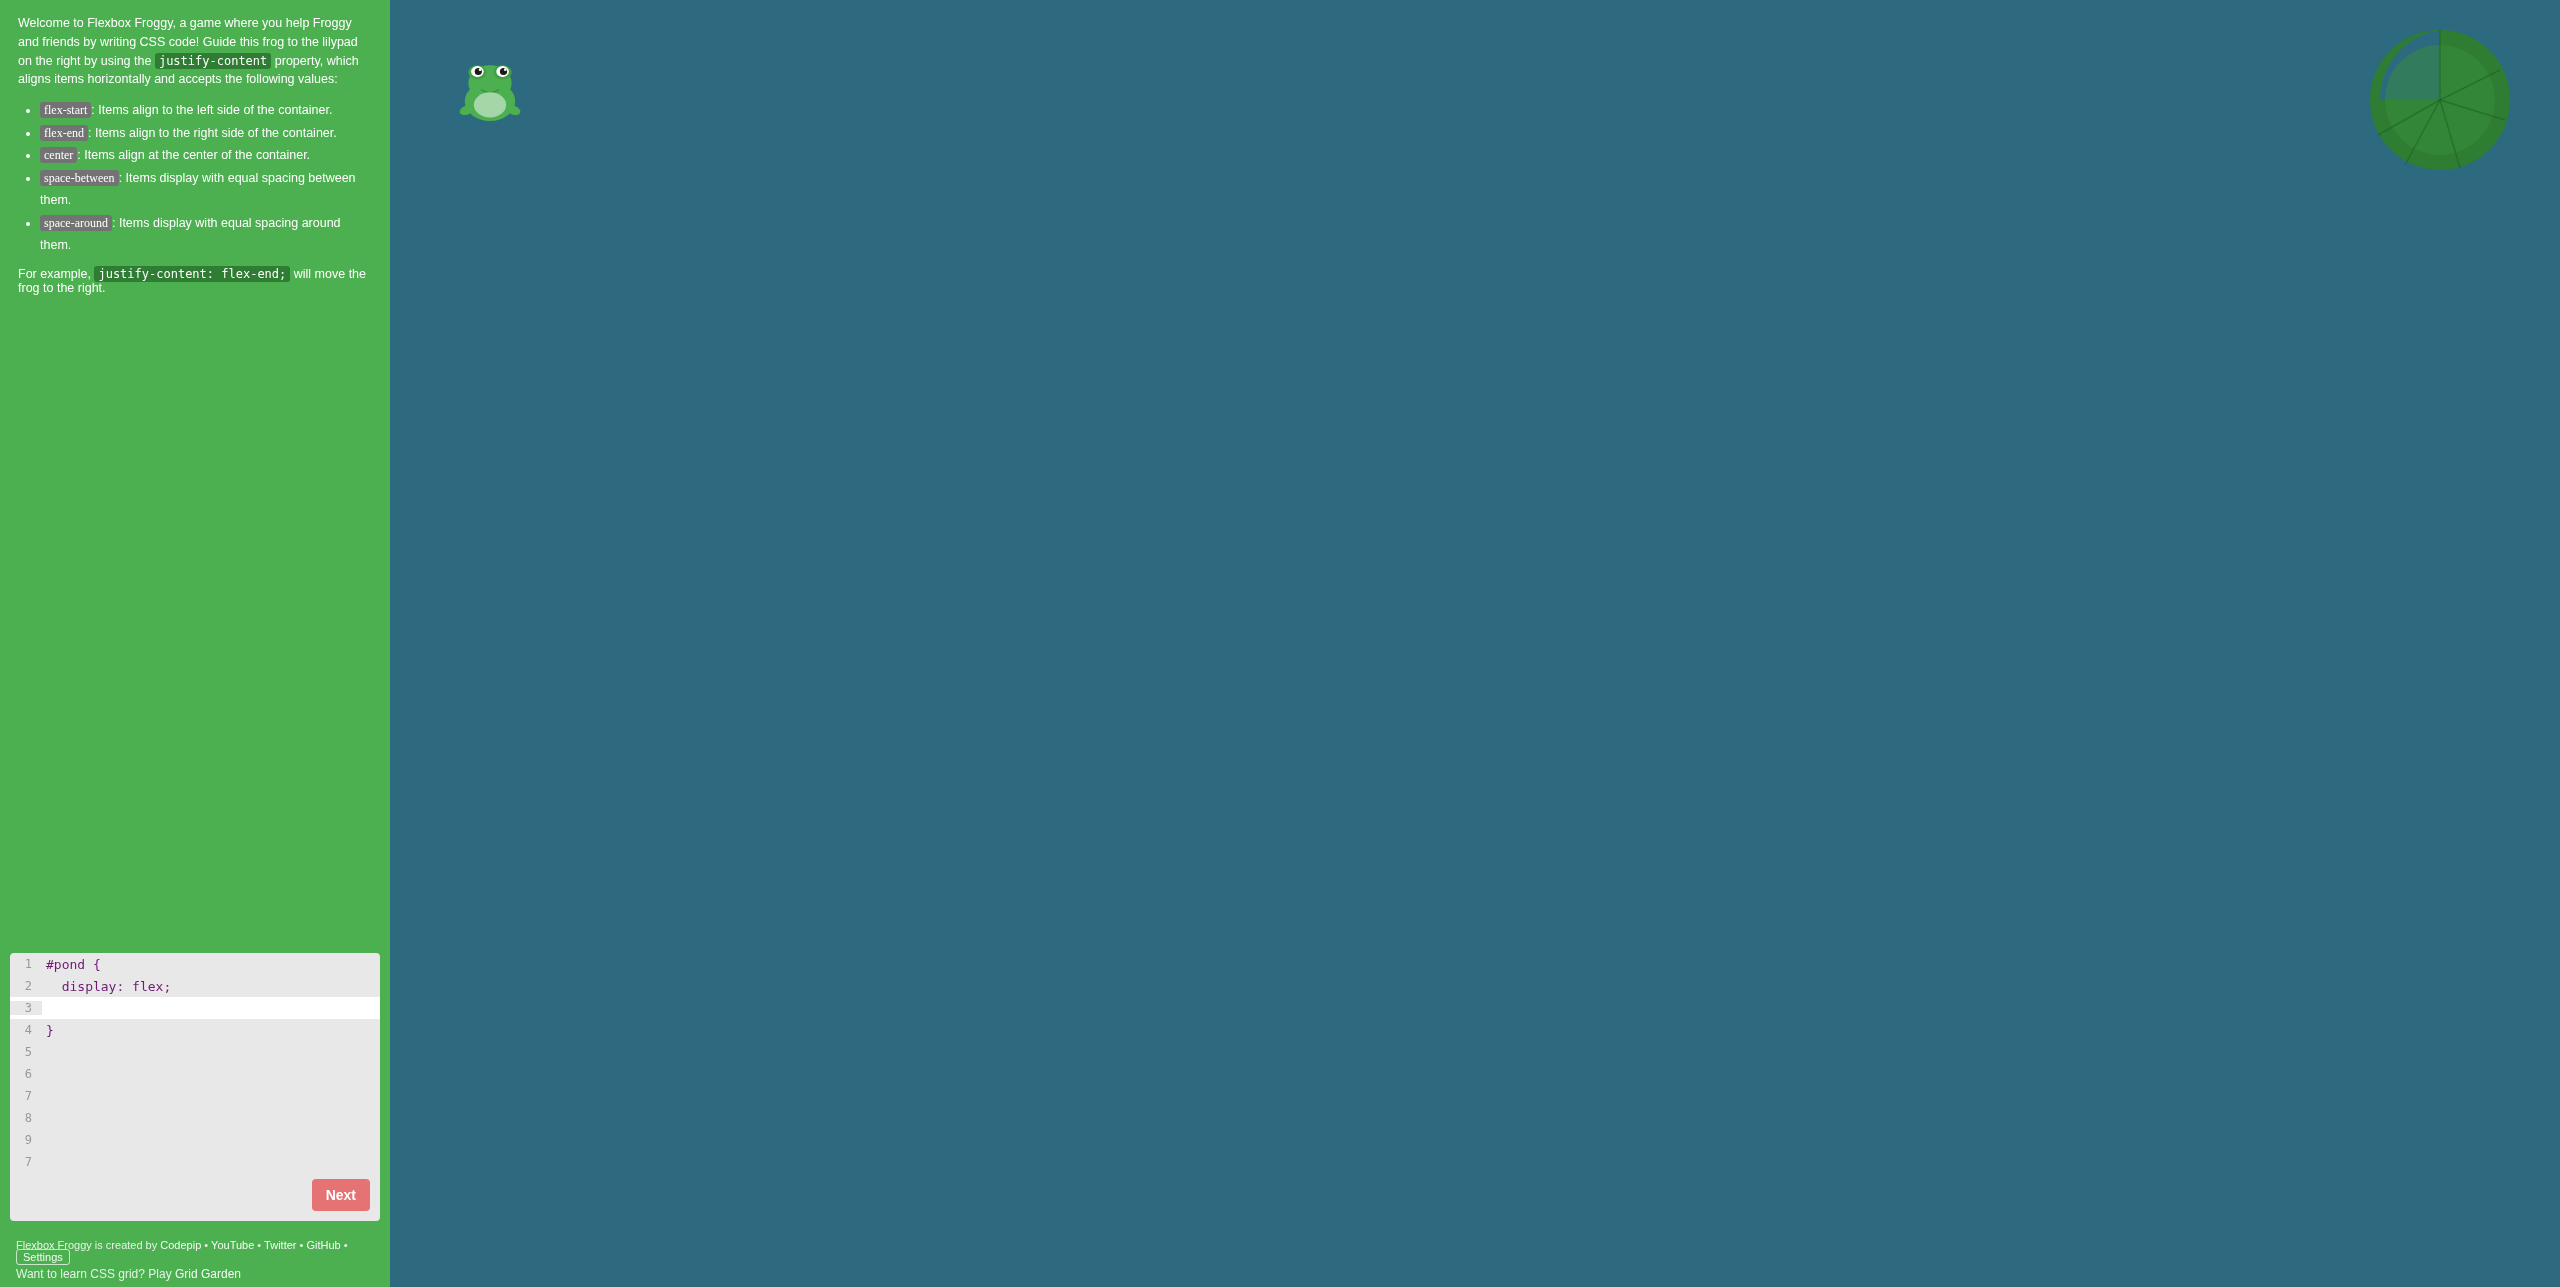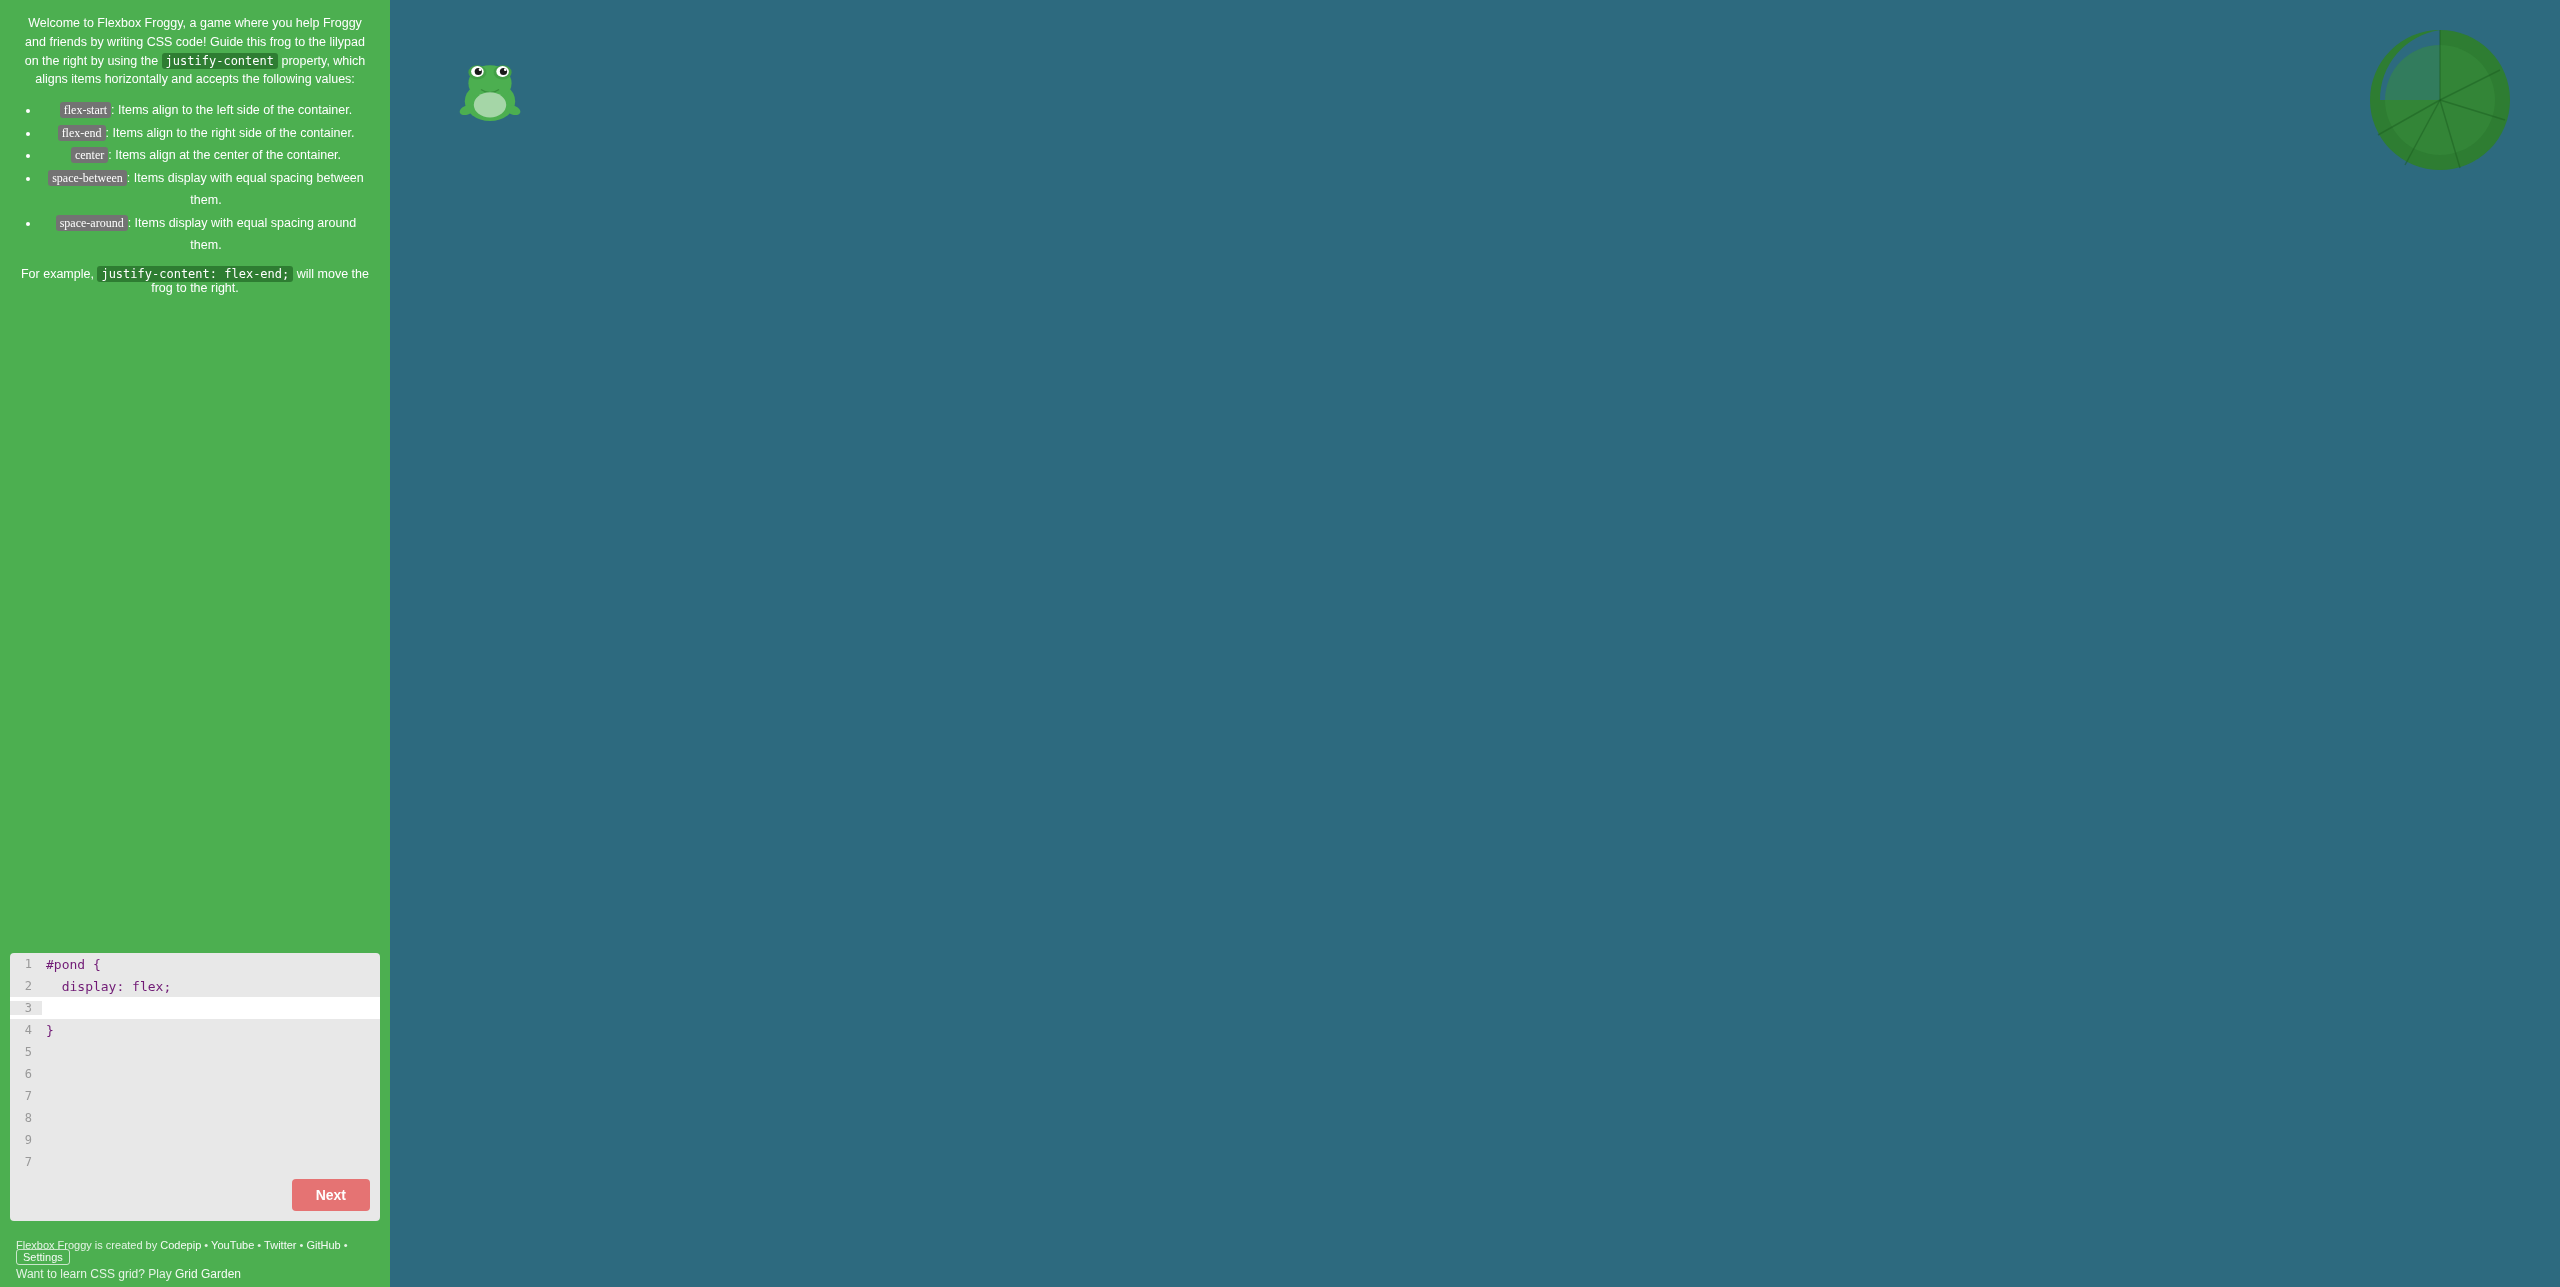--- a/index.html
+++ b/index.html
@@ -61,21 +61,20 @@
 
     #level-label {
       color: white;
       font-size: 13px;
       white-space: nowrap;
     }
 
     #content-area {
       padding: 14px 18px 10px 18px;
       flex: 1;
-      text-align: center;
     }
 
     #intro-text {
       font-size: 12.5px;
       line-height: 1.5;
       margin-bottom: 10px;
       color: white;
     }
 
     .code-inline {
@@ -168,21 +167,21 @@
       display: flex;
       justify-content: flex-end;
       padding: 6px 10px 10px 10px;
     }
 
     #next-btn {
       background-color: #e57373;
       color: white;
       border: none;
       border-radius: 4px;
-      padding: 8px 24px;
+      padding: 8px 14px;
       font-size: 14px;
       cursor: pointer;
       font-weight: bold;
     }
 
     #footer {
       padding: 8px 16px 6px 16px;
       text-align: left;
       font-size: 11px;
       color: rgba(255,255,255,0.85);

